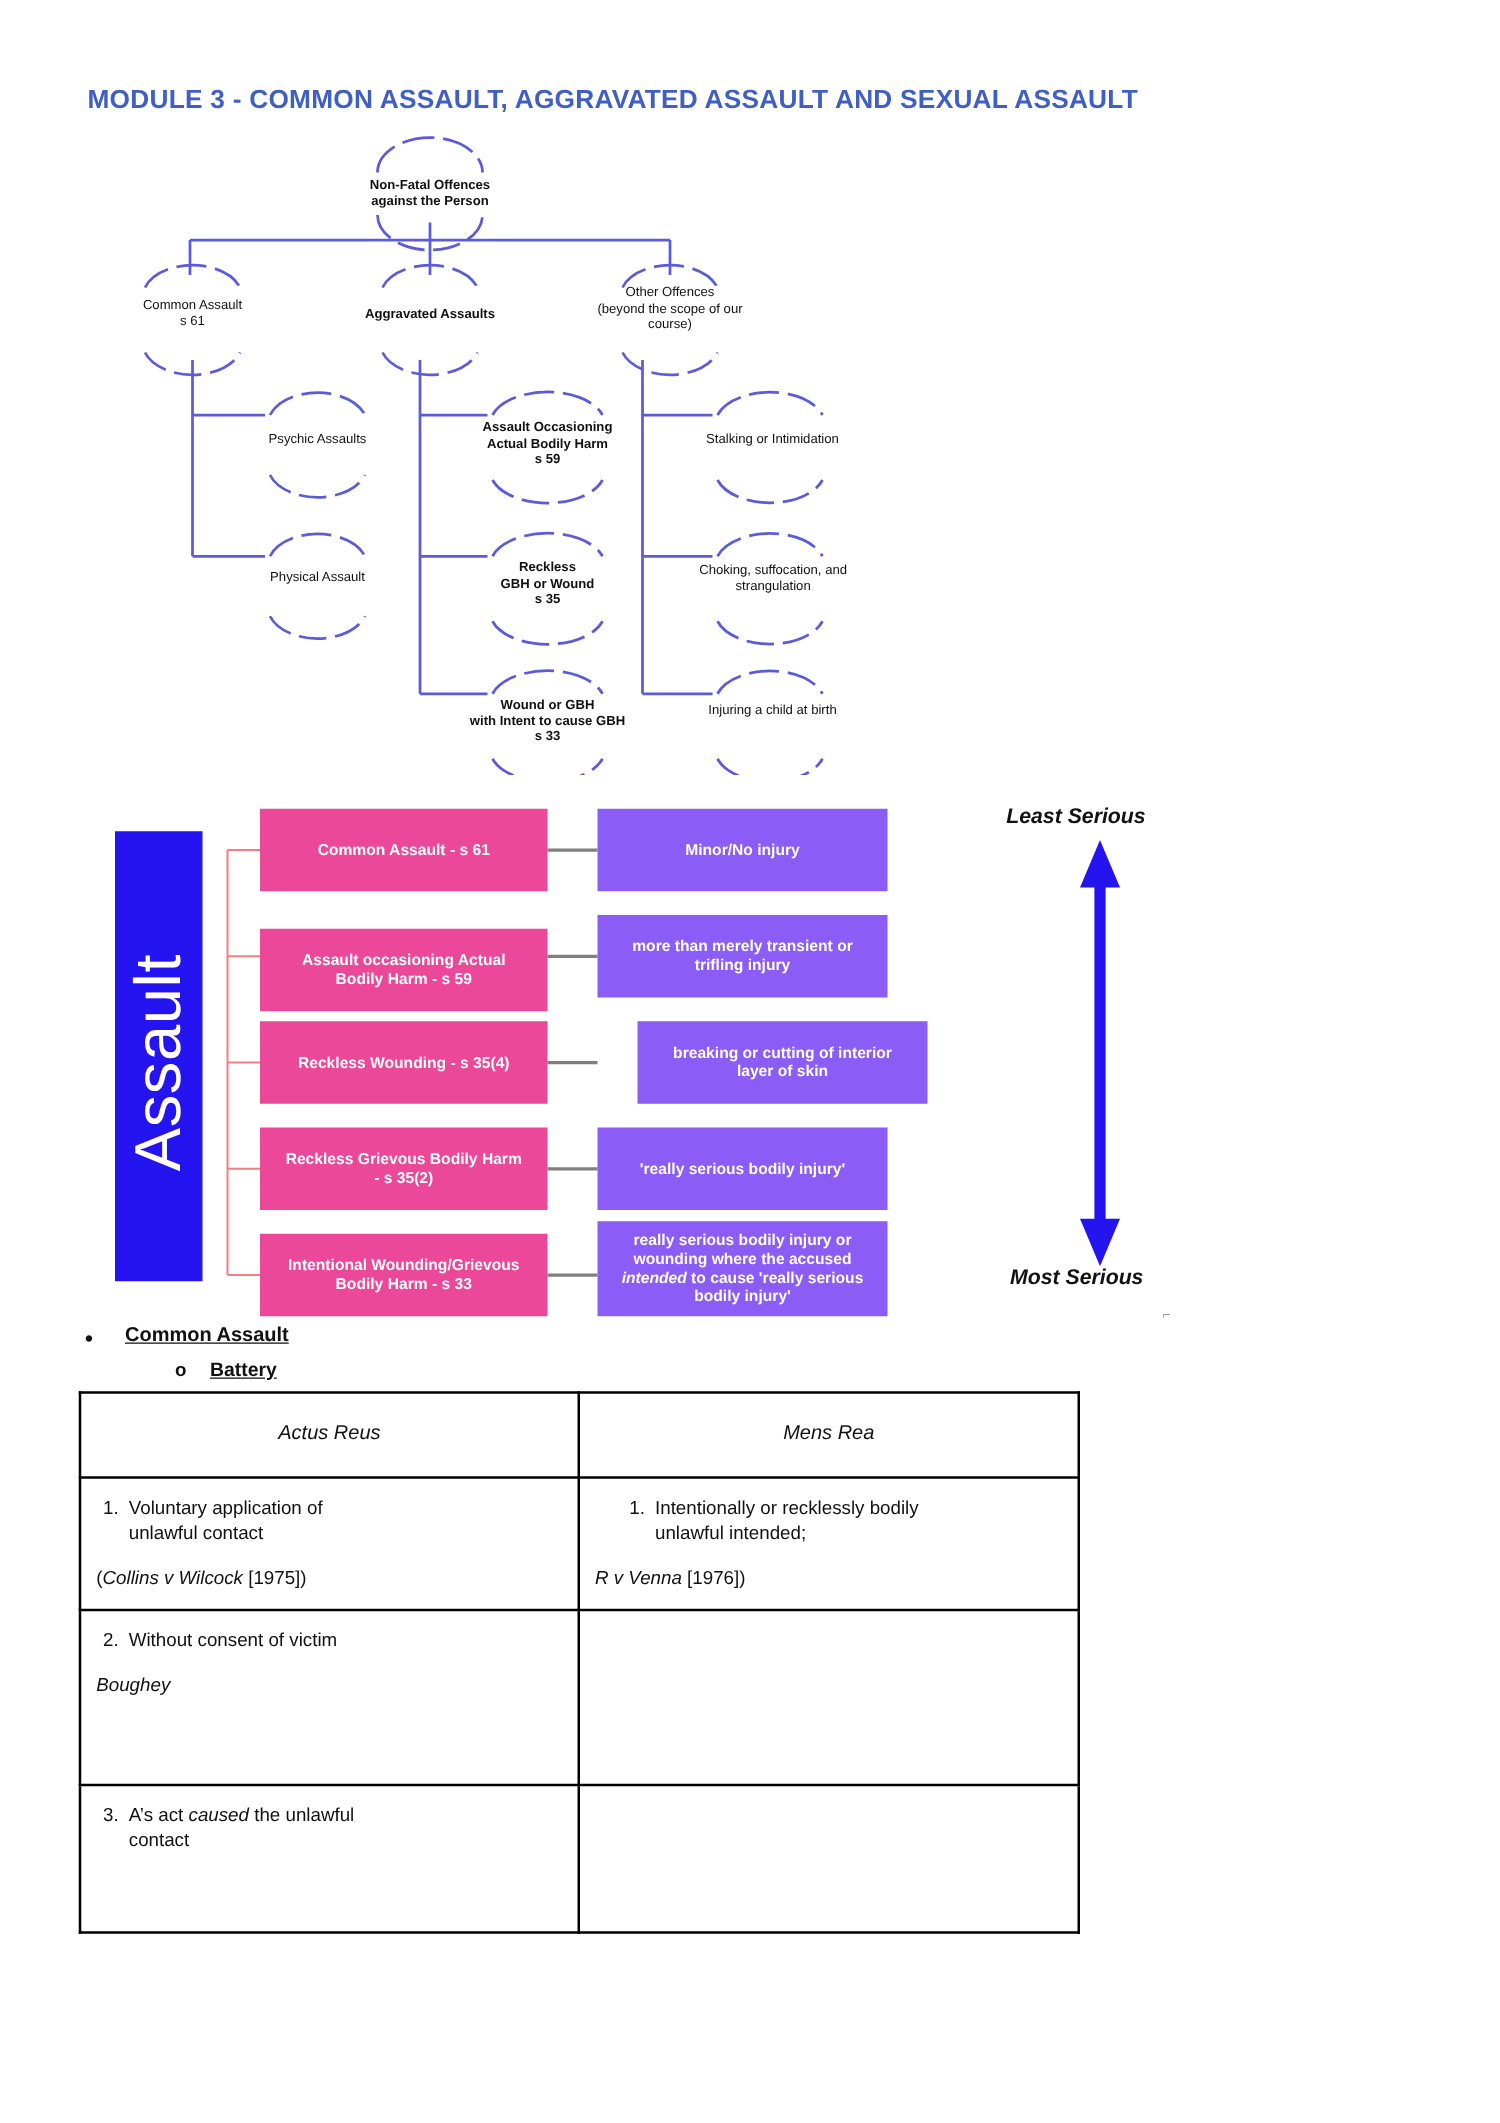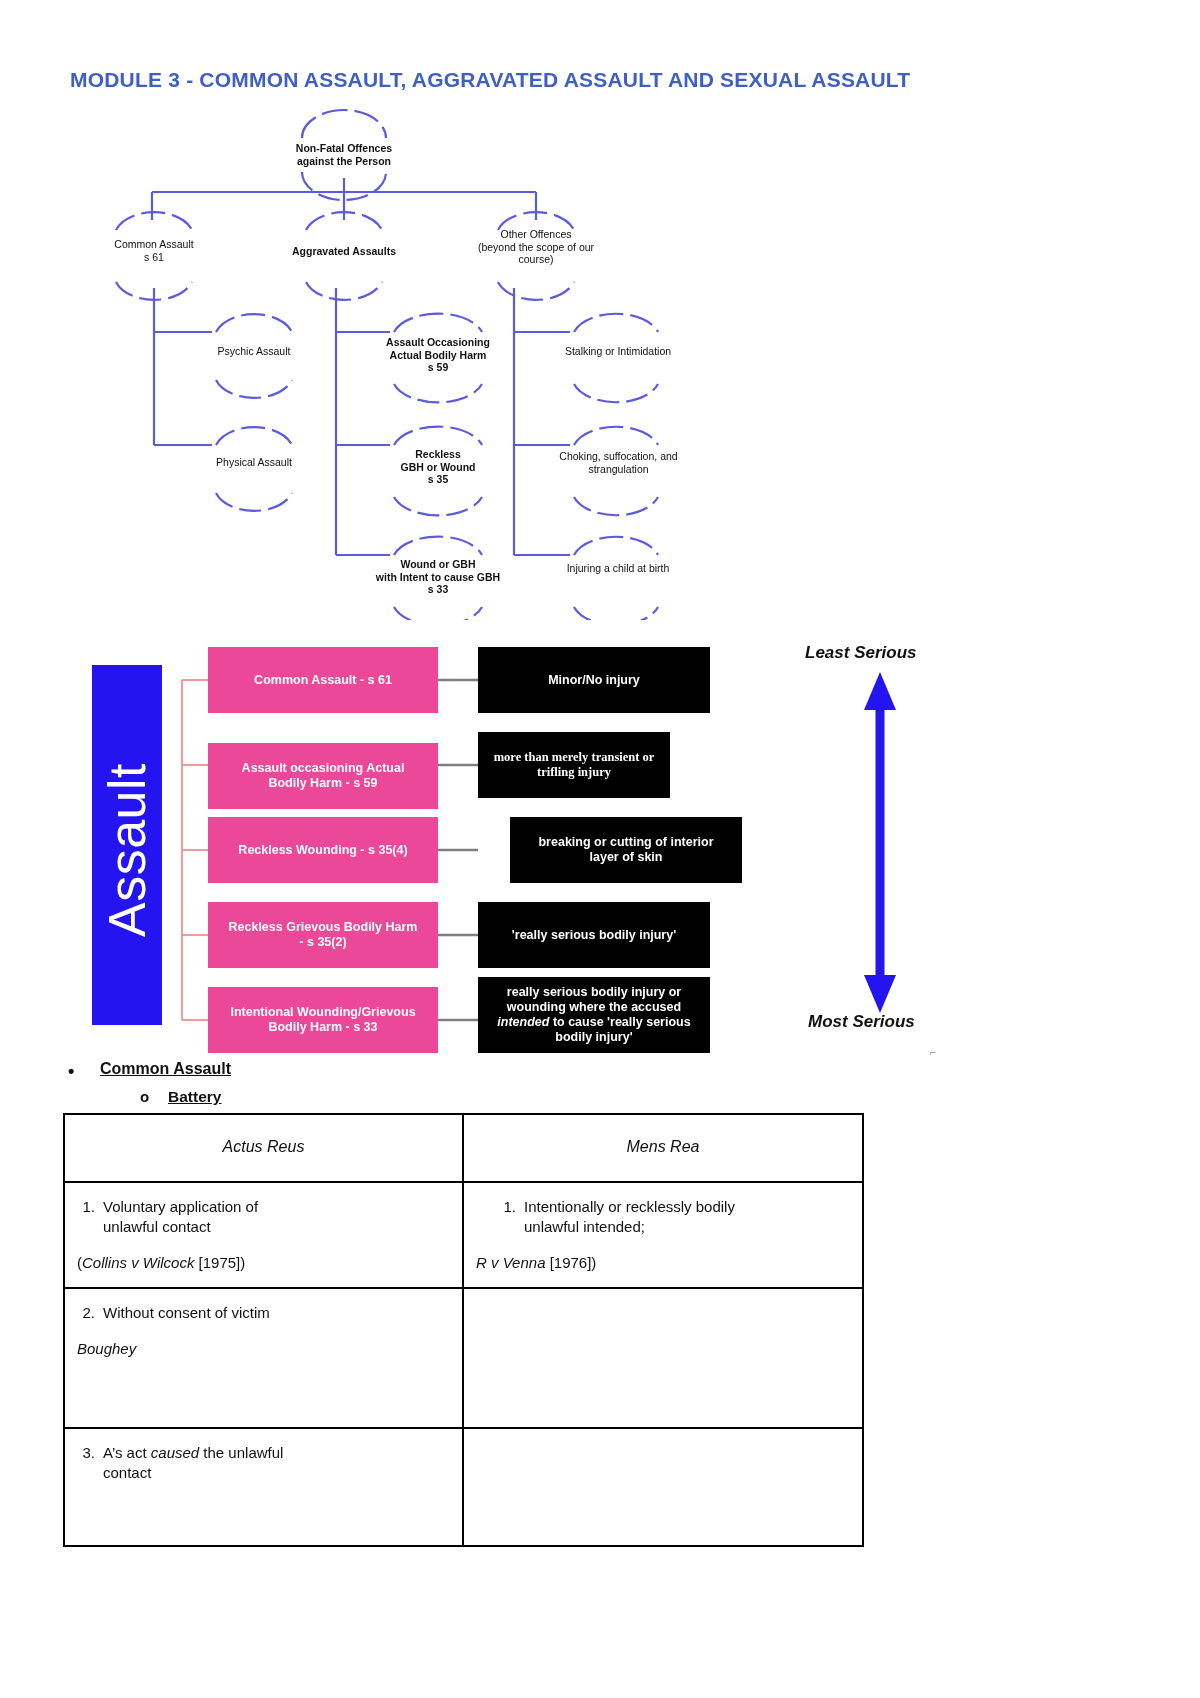--- a/index.html
+++ b/index.html
@@ -58,21 +58,21 @@
     font-weight:700;
     font-size:12.5px;
     line-height:15px;
     display:flex;align-items:center;justify-content:center;
     text-align:center;
     padding:0 8px;
     box-sizing:border-box;
   }
   .defn-box{
     position:absolute;
-    background:#000000;
+    background:#8b5cf6;
     color:#ffffff;
     font-weight:700;
     font-size:12.5px;
     line-height:15px;
     display:flex;align-items:center;justify-content:center;
     text-align:center;
     padding:0 10px;
     box-sizing:border-box;
   }
   .defn-box em{font-style:italic;}
@@ -201,21 +201,21 @@
     <div class="tnode bold" style="left:204px;top:145px;width:140px;">
       <div>Aggravated Assaults</div>
     </div>
     <div class="tnode" style="left:386px;top:128px;width:160px;">
       <div>Other Offences</div>
       <div>(beyond the scope of our</div>
       <div>course)</div>
     </div>
 
     <div class="tnode" style="left:114px;top:245px;width:140px;">
-      <div>Psychic Assault</div>
+      <div>Psychic Assaults</div>
     </div>
     <div class="tnode" style="left:114px;top:356px;width:140px;">
       <div>Physical Assault</div>
     </div>
 
     <div class="tnode bold" style="left:298px;top:236px;width:140px;">
       <div>Assault Occasioning</div>
       <div>Actual Bodily Harm</div>
       <div>s 59</div>
     </div>
@@ -276,21 +276,21 @@
         <div>Minor/No injury</div>
       </div>
     </div>
 
     <div class="offence-box" style="left:138px;top:118px;width:230px;height:66px;">
       <div>
         <div>Assault occasioning Actual</div>
         <div>Bodily Harm - s 59</div>
       </div>
     </div>
-    <div class="defn-box" style="left:408px;top:107px;width:192px;height:66px;font-family:Liberation Serif, serif;">
+    <div class="defn-box" style="left:408px;top:107px;width:232px;height:66px;">
       <div>
         <div>more than merely transient or</div>
         <div>trifling injury</div>
       </div>
     </div>
 
     <div class="offence-box" style="left:138px;top:192px;width:230px;height:66px;">
       <div>
         <div>Reckless Wounding - s 35(4)</div>
       </div>

